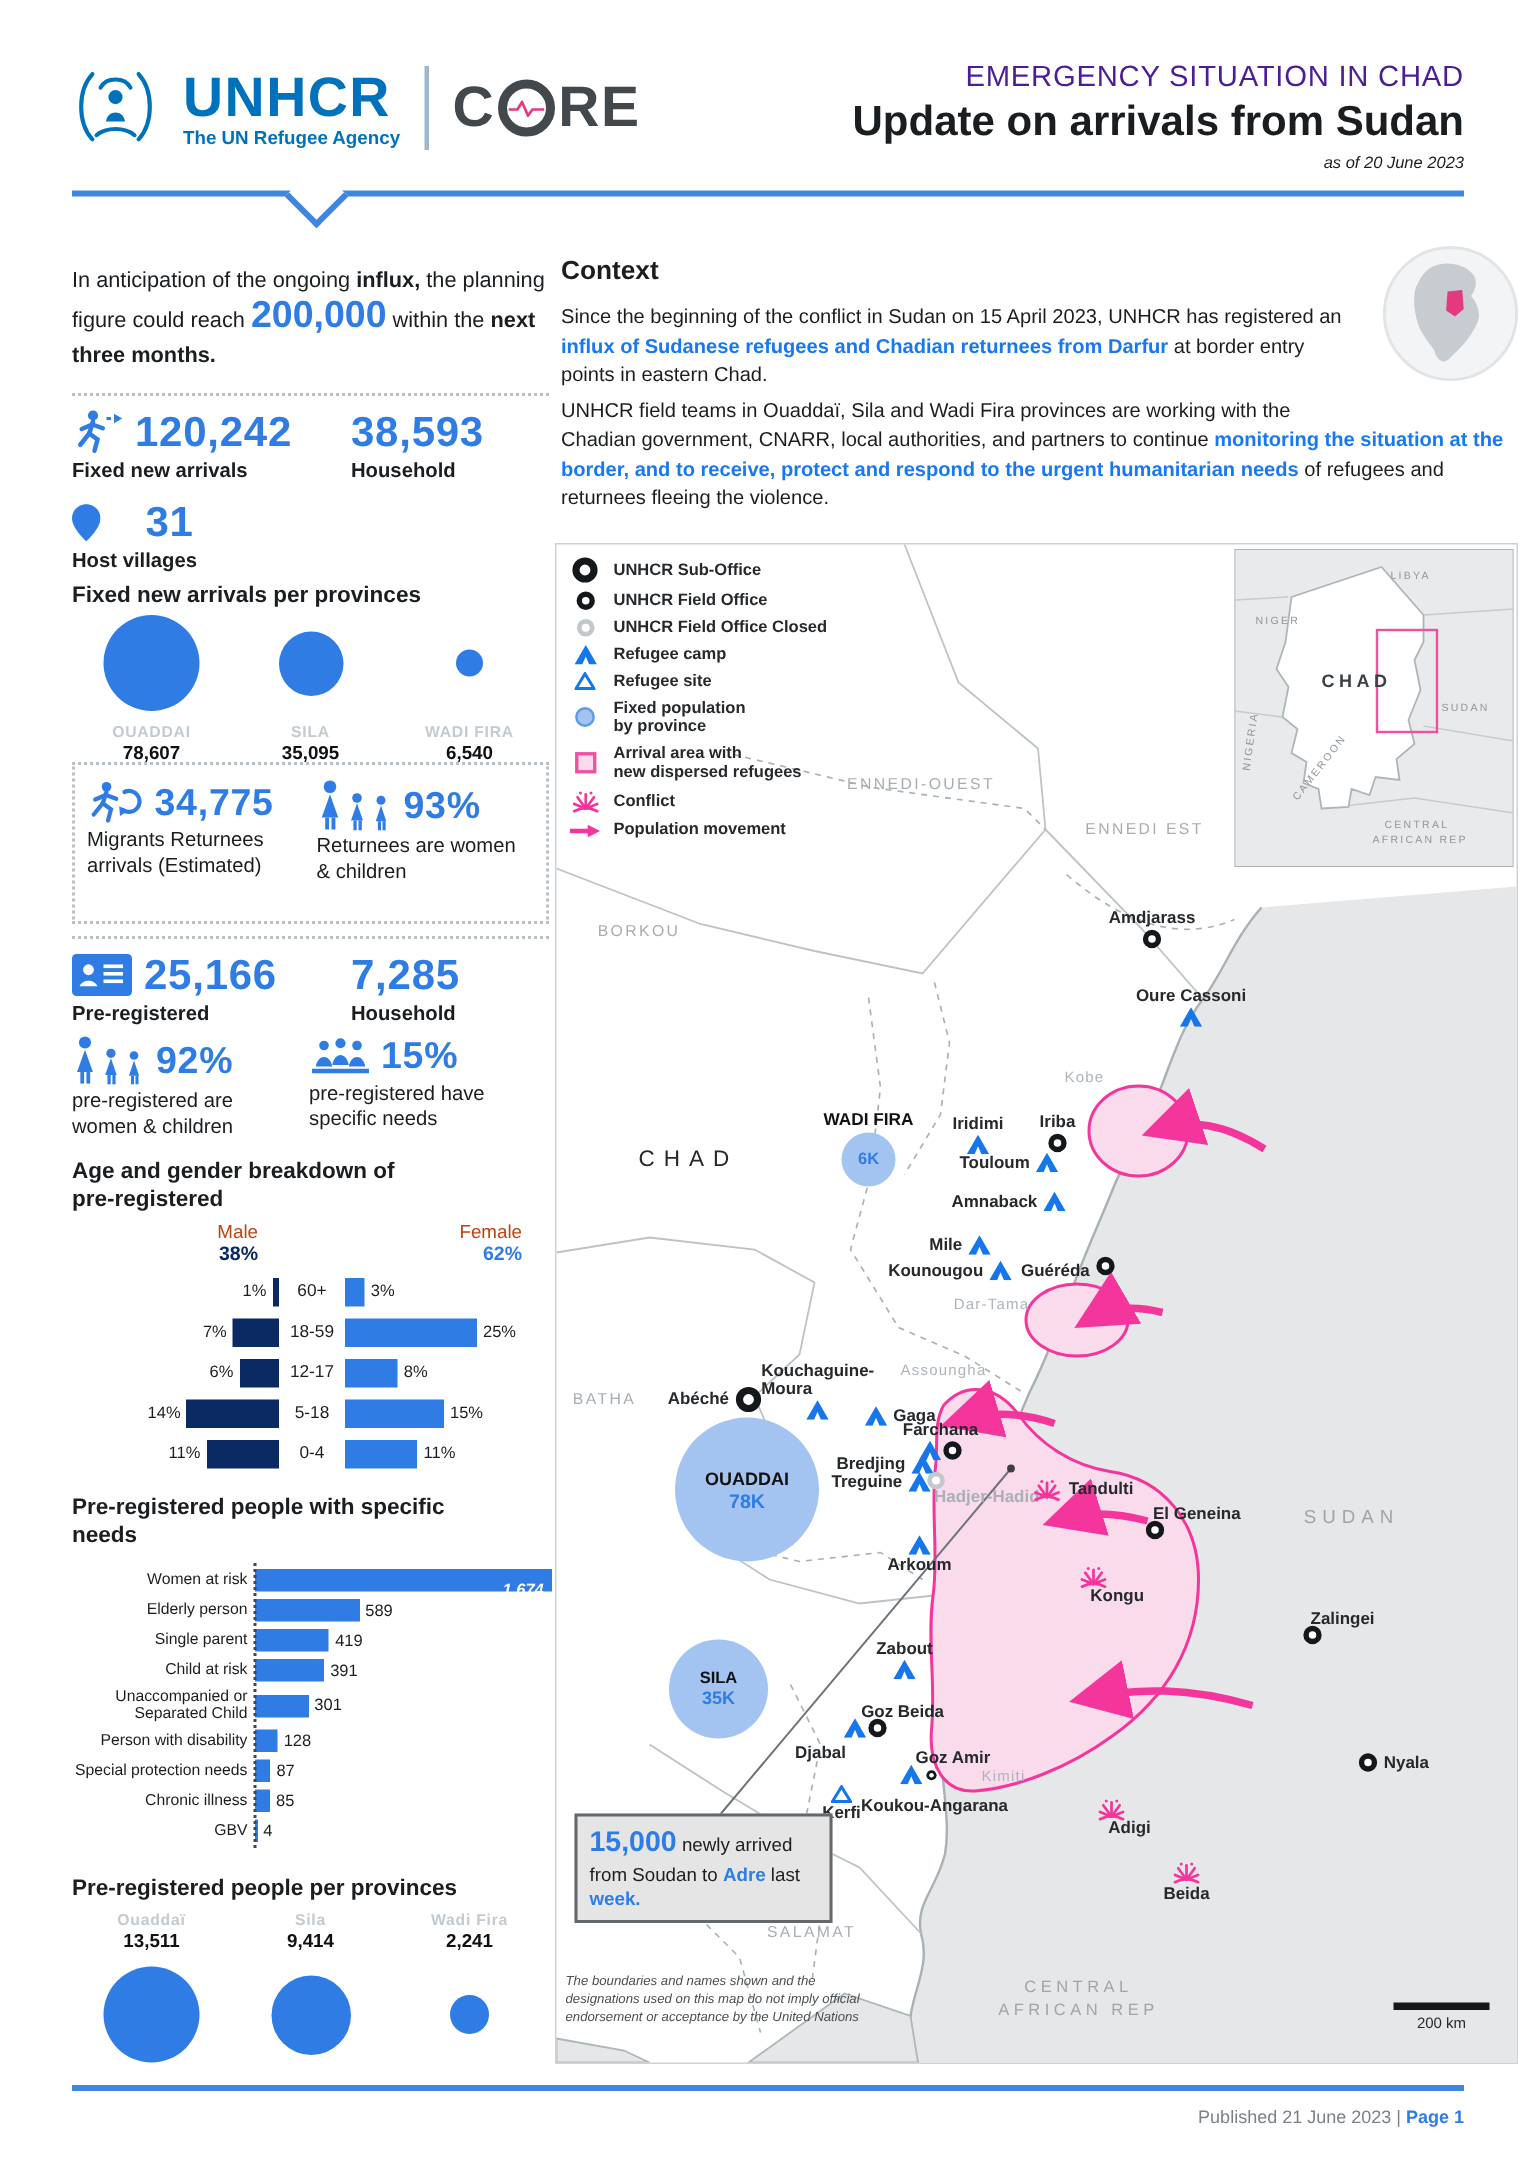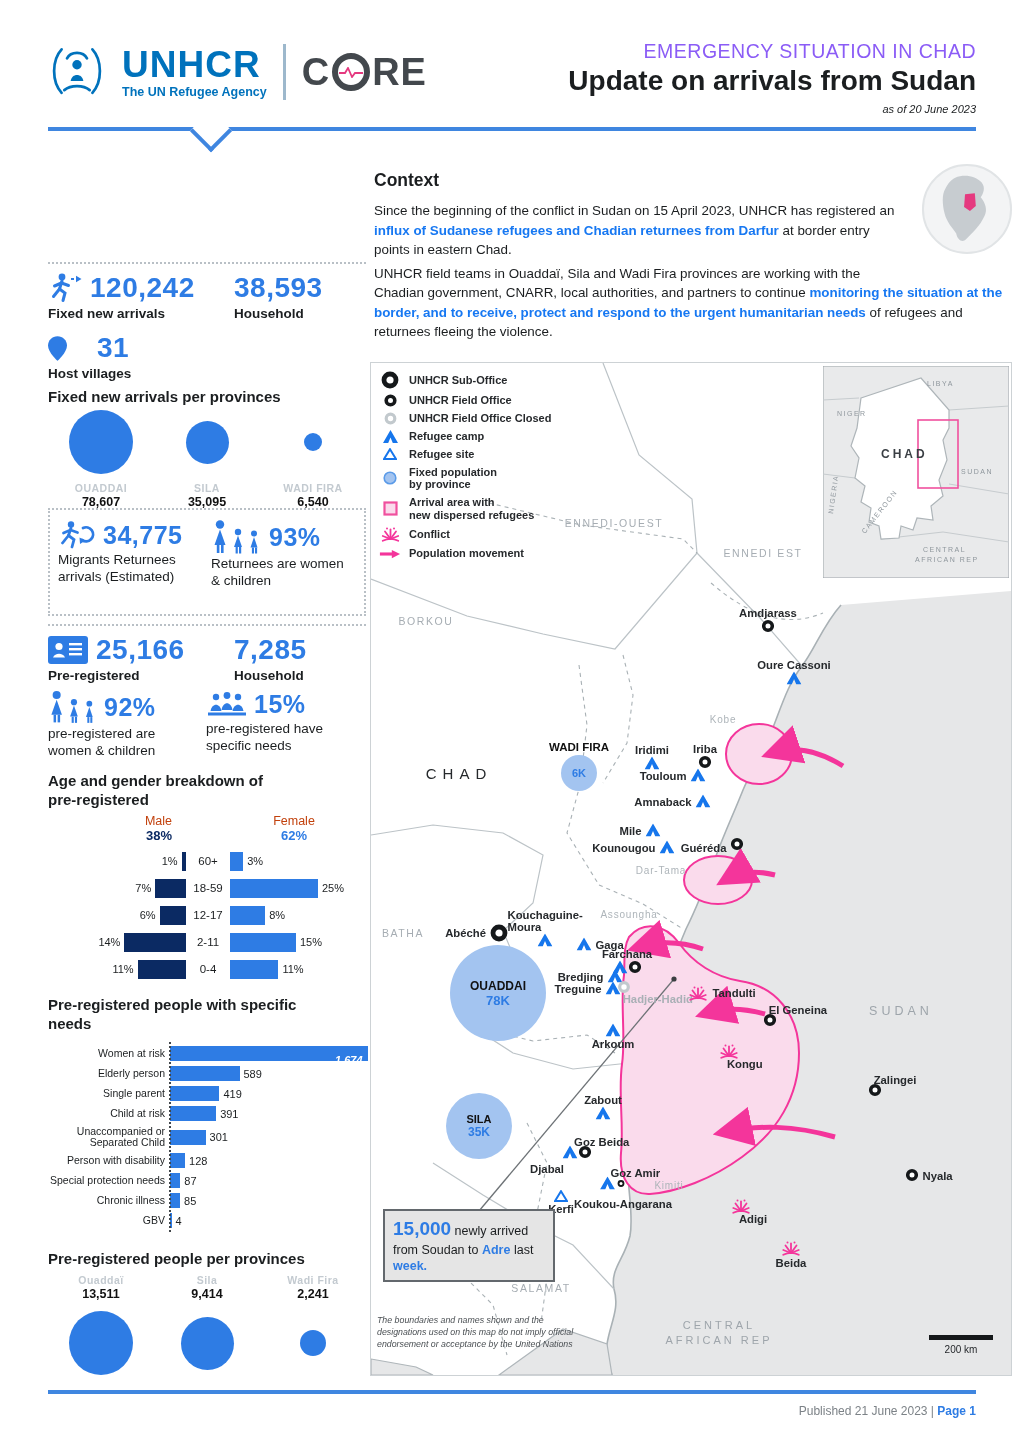--- a/index.html
+++ b/index.html
@@ -10,21 +10,21 @@
   .hdr{position:absolute;left:48px;top:42px;display:flex;align-items:center;gap:16px;}
   .unhcr-text{color:#0072BC;font-weight:bold;line-height:1;}
   .unhcr-word{font-size:37px;letter-spacing:1px;}
   .unhcr-tag{font-size:12.5px;margin-top:3px;}
   .hdr-divider{width:3px;height:56px;background:#9DB8CC;}
   .core{display:flex;align-items:center;color:#43484D;font-weight:bold;font-size:38px;letter-spacing:1px;}
   .core-o{display:inline-block;width:26px;height:26px;border:6px solid #43484D;border-radius:50%;
           margin:0 2px;position:relative;}
   .core-o svg{position:absolute;left:1px;top:8px;}
   .title-block{position:absolute;right:48px;top:40px;text-align:right;}
-  .kicker{font-size:19.5px;letter-spacing:.5px;color:#8b5cf6;}
+  .kicker{font-size:19.5px;letter-spacing:.5px;color:#4c1d95;}
   .main-title{font-size:28px;font-weight:bold;margin-top:2px;}
   .dateline{font-size:11px;font-style:italic;margin-top:6px;}
   .hdr-rule{position:absolute;left:48px;top:127px;width:928px;height:4px;background:#3F86E0;}
   .hdr-notch{position:absolute;left:196px;top:116px;width:26px;height:26px;background:#fff;
              transform:rotate(45deg);border-right:4px solid #3F86E0;border-bottom:4px solid #3F86E0;}
 
   
   .abs{position:absolute;}
   .leftw{width:318px;}
   .intro{font-size:14.5px;line-height:1.55;}
@@ -47,21 +47,21 @@
   .bub-circle-zone{height:72px;display:flex;align-items:center;justify-content:center;}
   .bub-circle{border-radius:50%;background:#2E7CE4;}
   .bub-name{font-size:10.5px;color:#C3CAD0;font-weight:bold;letter-spacing:.5px;margin-top:4px;}
   .bub-val{font-size:12.5px;font-weight:bold;color:#111;margin-top:1px;}
   .bub-name.top{margin:0 0 1px 0;}
   .bub-val.top{margin:0 0 6px 0;}
 
   
   .pyr-head{display:grid;grid-template-columns:118px 44px 118px;width:280px;margin:0 auto;}
   .pyr-head .mh{text-align:right;padding-right:14px;}
-  .pyr-head .fh{grid-column:3;text-align:center;padding-left:10px;}
+  .pyr-head .fh{grid-column:3;text-align:right;padding-left:10px;}
   .pyr-head .nm{font-size:12.5px;color:#c2410c;}
   .pyr-head .tot{font-size:13px;font-weight:bold;}
   .pyr-head .tot.m{color:#0B2A63;}
   .pyr-head .tot.f{color:#2E7CE4;}
   .pyr-row{display:grid;grid-template-columns:118px 44px 118px;align-items:center;height:20px;margin:0 auto 7px auto;width:280px;}
   .pyr-zone{display:flex;align-items:center;height:19px;}
   .pyr-zone.l{justify-content:flex-end;}
   .pyr-zone.l i{background:#0B2A63;height:19px;display:block;}
   .pyr-zone.r i{background:#2E7CE4;height:19px;display:block;}
   .pyr-pct{font-size:11px;color:#1b1e20;padding:0 4px;}
@@ -166,20 +166,21 @@
     </div>
   </div>
   <div class="title-block">
     <div class="kicker">EMERGENCY SITUATION IN CHAD</div>
     <div class="main-title">Update on arrivals from Sudan</div>
     <div class="dateline">as of 20 June 2023</div>
   </div>
   <div class="hdr-rule"></div>
   <div class="hdr-notch"></div>
 
+  <div class="abs leftw intro" style="left:48px;top:176px;"><span class="seg-n">In anticipation of the ongoing </span><span class="seg-b">influx,</span><span class="seg-n"> the planning figure could reach </span><span class="seg-big">200,000</span><span class="seg-n"> within the </span><span class="seg-b">next three months.</span></div>
 
   <div class="abs leftw dotted-div" style="left:48px;top:262px;"></div>
 
   <div class="abs leftw stat-pair" style="left:48px;top:272px;">
     <div class="stat-cell">
       <div class="num-row">
         <svg width="34" height="32" viewBox="0 0 34 32">
           <circle cx="14" cy="5" r="3.4" fill="#2E7CE4"></circle>
           <g fill="none" stroke="#2E7CE4" stroke-width="3" stroke-linecap="round">
             <path d="M14 9 L11.5 17"></path>
@@ -392,21 +393,21 @@
           <span class="pyr-zone r">
             <i style="width: 35.2px;"></i>
             <span class="pyr-pct">8%</span>
           </span>
         </div>
         <div class="pyr-row">
           <span class="pyr-zone l">
             <span class="pyr-pct">14%</span>
             <i style="width: 61.6px;"></i>
           </span>
-          <span class="pyr-cat">2-11</span>
+          <span class="pyr-cat">5-18</span>
           <span class="pyr-zone r">
             <i style="width: 66px;"></i>
             <span class="pyr-pct">15%</span>
           </span>
         </div>
         <div class="pyr-row">
           <span class="pyr-zone l">
             <span class="pyr-pct">11%</span>
             <i style="width: 48.4px;"></i>
           </span>

